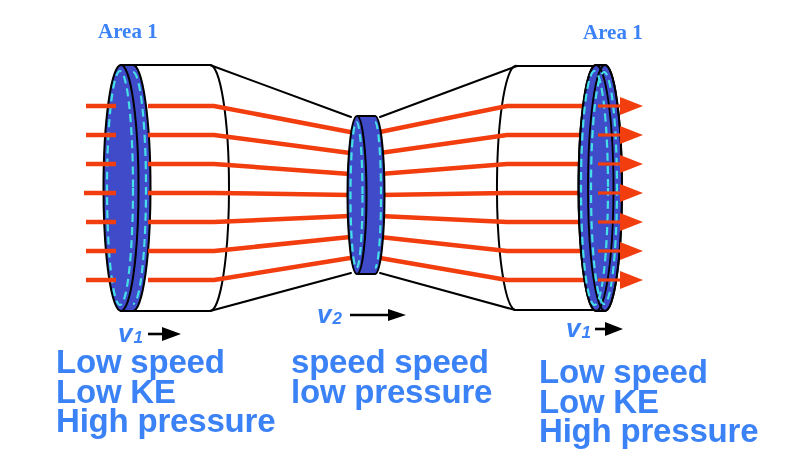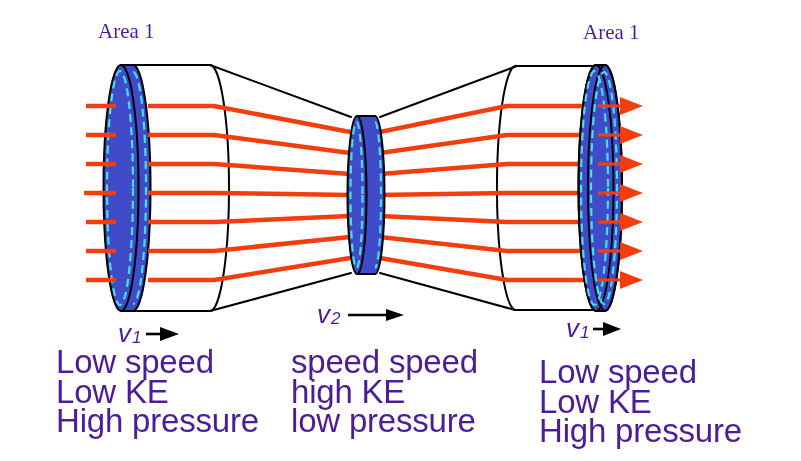--- a/index.html
+++ b/index.html
@@ -15,21 +15,21 @@
   
   .outline{fill:none;stroke:var(--outline-black,#000);stroke-width:2;stroke-linejoin:round;stroke-linecap:round;}
   .disk-fill{fill:var(--disk-blue,#3F4BC9);stroke:var(--outline-black,#000);stroke-width:2;stroke-linejoin:round;}
   .rim-line{fill:none;stroke:var(--outline-black,#000);stroke-width:1.8;}
   .cyan{fill:none;stroke:var(--disk-cyan,#45DFE8);stroke-width:2.2;stroke-dasharray:8 5;}
   .stream{fill:none;stroke:var(--streamline-red,#F23D0E);stroke-width:4.5;stroke-linecap:butt;}
   .stream-thin{fill:none;stroke:var(--streamline-red,#F23D0E);stroke-width:3.2;}
   .arrowhead{fill:var(--streamline-red,#F23D0E);stroke:none;}
 
   
-  .label{position:absolute;color:#4c1d95;white-space:nowrap;}
+  .label{position:absolute;color:#3b82f6;white-space:nowrap;font-weight:bold;}
   .area-label{font-family:"Liberation Serif",serif;font-size:21px;line-height:22px;}
   .area-label.center{text-align:center;}
   .anno{font-size:33px;line-height:29.5px;letter-spacing:-0.2px;}
   .v-label{display:flex;align-items:center;font-size:26px;}
   .v-label .sym{font-style:italic;font-family:"Liberation Sans",sans-serif;}
   .v-label sub{font-size:17px;font-style:italic;vertical-align:sub;transform:translateY(4px);margin-left:1px;}
   .v-label svg{display:block;}
   .varrow-line{stroke:#000;stroke-width:2.6;}
   .varrow-head{fill:#000;}
 
@@ -158,21 +158,20 @@
   </div>
 
   <div class="label anno" id="anno-left">
     <div>Low speed</div>
     <div>Low KE</div>
     <div>High pressure</div>
   </div>
 
   <div class="label anno" id="anno-mid">
     <div>speed speed</div>
-    <div>high KE</div>
     <div>low pressure</div>
   </div>
 
   <div class="label anno" id="anno-right">
     <div>Low speed</div>
     <div>Low KE</div>
     <div>High pressure</div>
   </div>
 
 </div>

